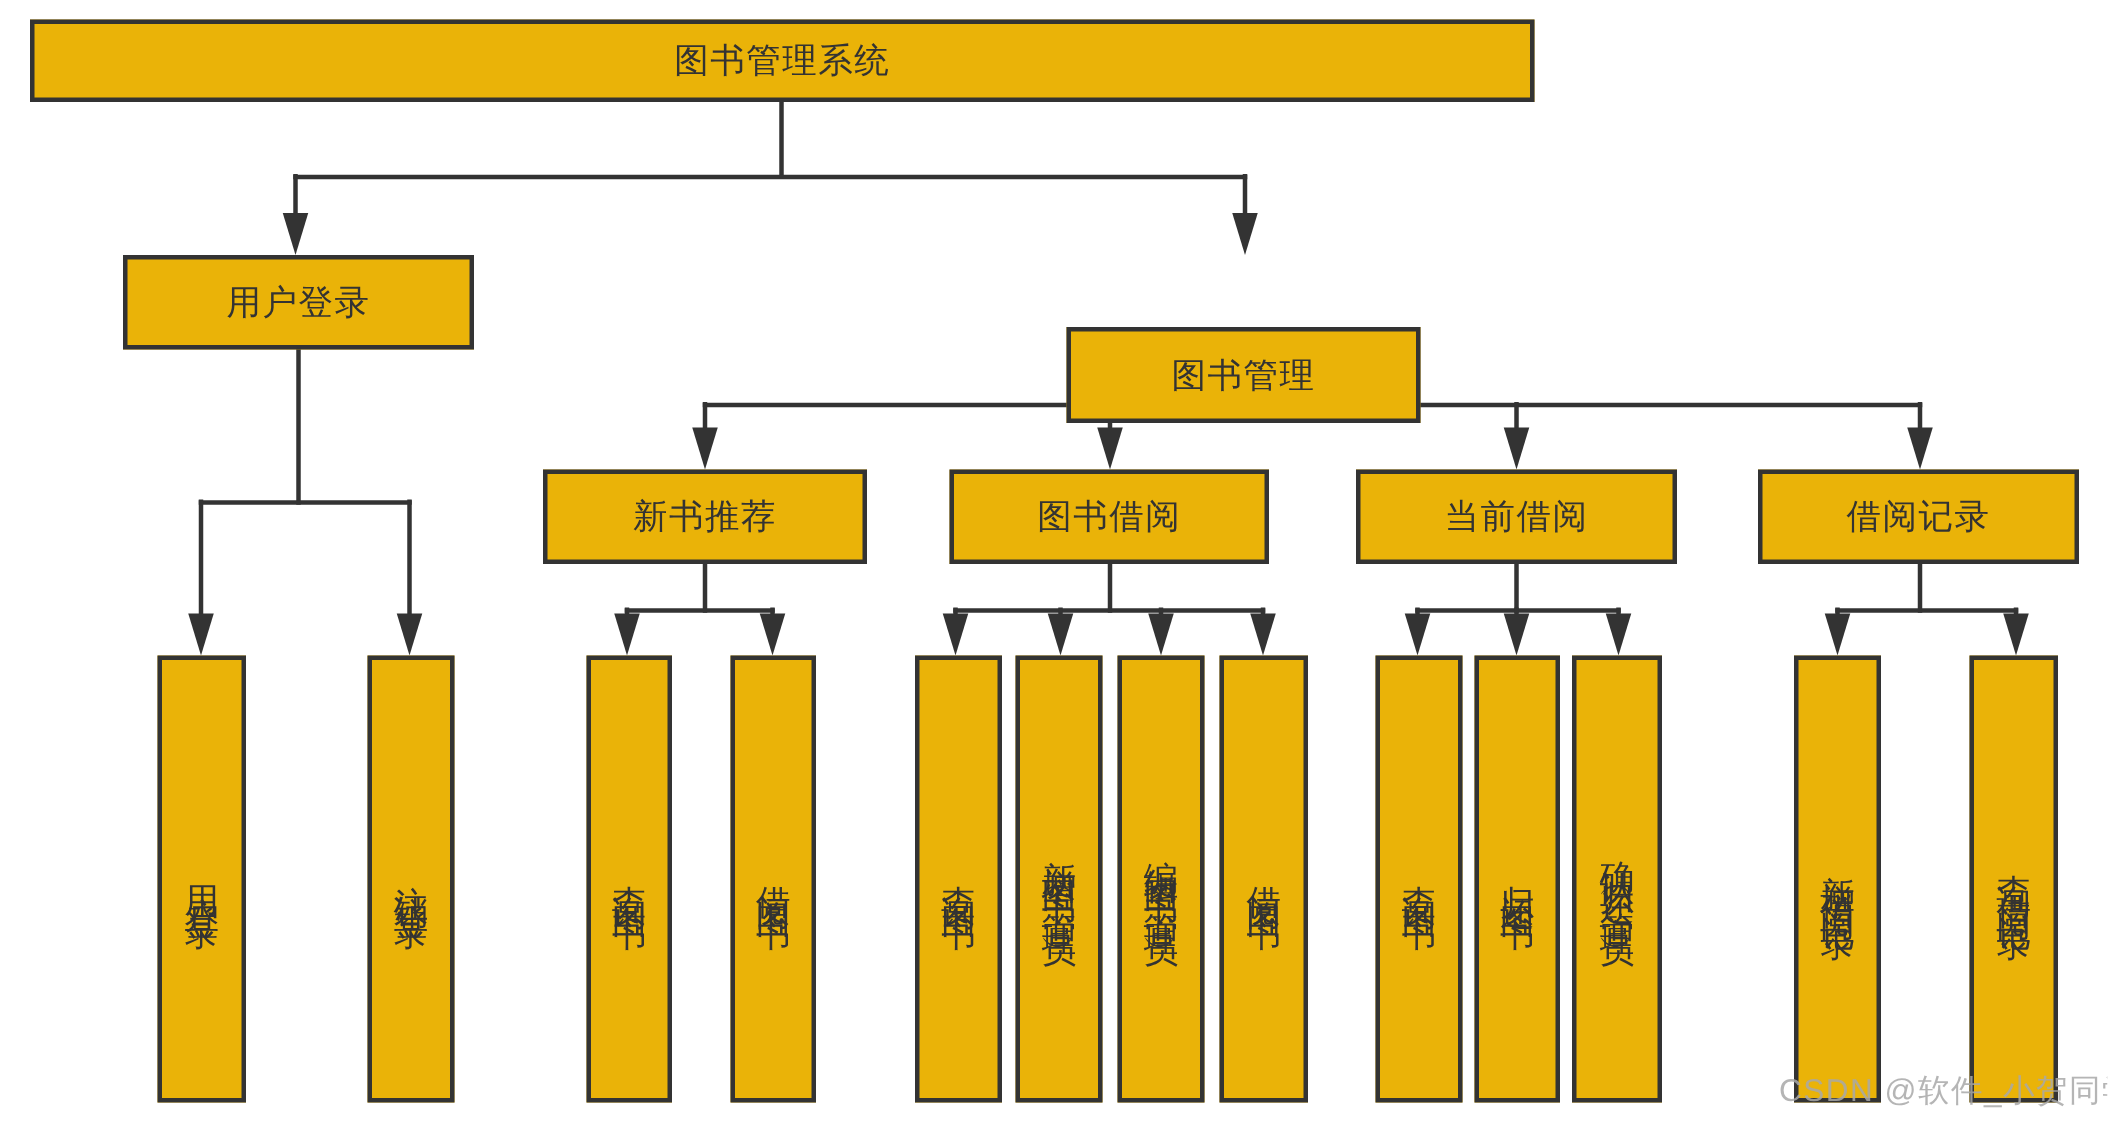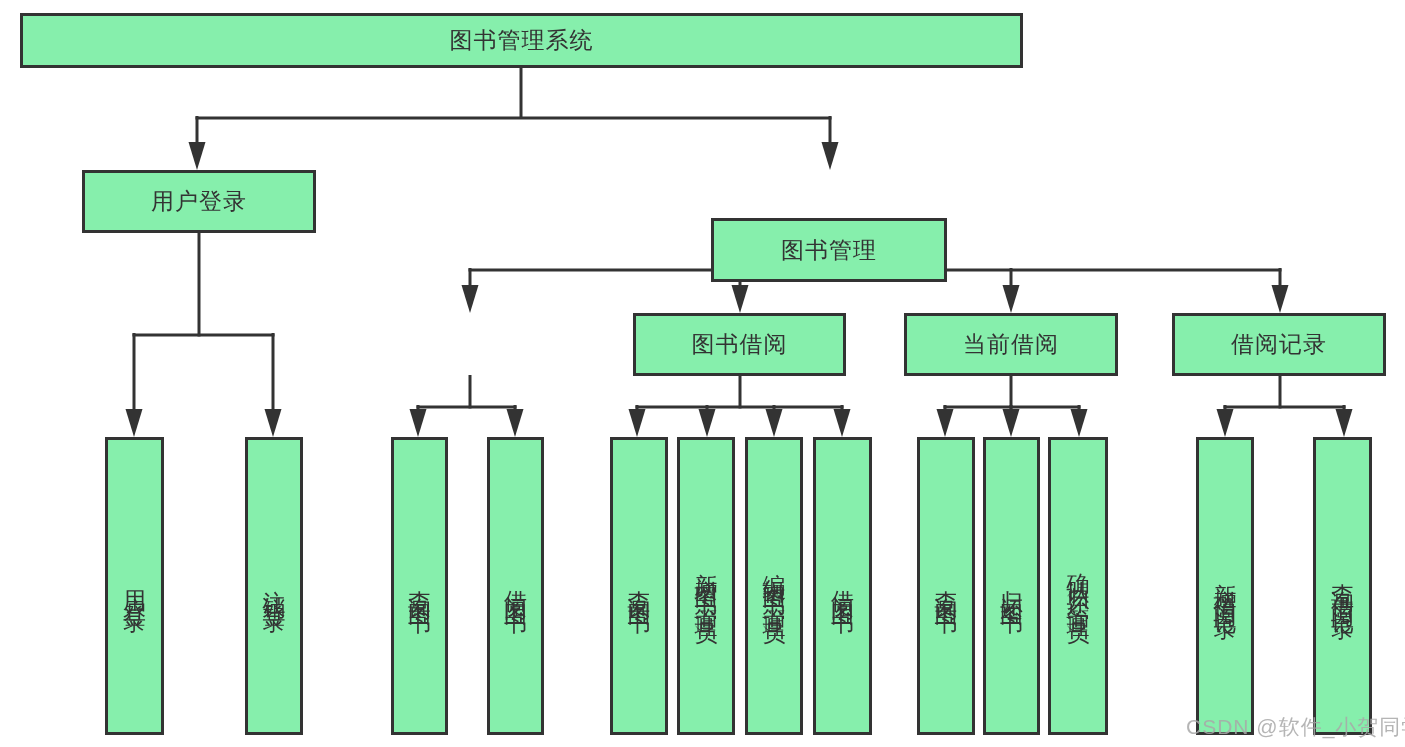--- a/index.html
+++ b/index.html
@@ -28,21 +28,21 @@
     fill: none;
   }
   #connectors polygon {
     fill: #333333;
     stroke: none;
   }
   .box {
     position: absolute;
     box-sizing: border-box;
     border: 3px solid #333333;
-    background: #86efac;
+    background: #eab308;
     display: flex;
     align-items: center;
     justify-content: center;
     color: #333333;
     font-size: 23px;
     letter-spacing: 1px;
     text-align: center;
   }
   .leaf {
     top: 437px;
@@ -140,20 +140,23 @@
     <span>图书管理系统</span>
   </div>
 
   <div class="box" style="left:82px; top:170px; width:234px; height:63px;">
     <span>用户登录</span>
   </div>
   <div class="box" style="left:711px; top:170px; width:236px; height:64px;margin-top:48px;">
     <span>图书管理</span>
   </div>
 
+  <div class="box" style="left:362px; top:313px; width:216px; height:63px;">
+    <span>新书推荐</span>
+  </div>
   <div class="box" style="left:633px; top:313px; width:213px; height:63px;">
     <span>图书借阅</span>
   </div>
   <div class="box" style="left:904px; top:313px; width:214px; height:63px;">
     <span>当前借阅</span>
   </div>
   <div class="box" style="left:1172px; top:313px; width:214px; height:63px;">
     <span>借阅记录</span>
   </div>
 

